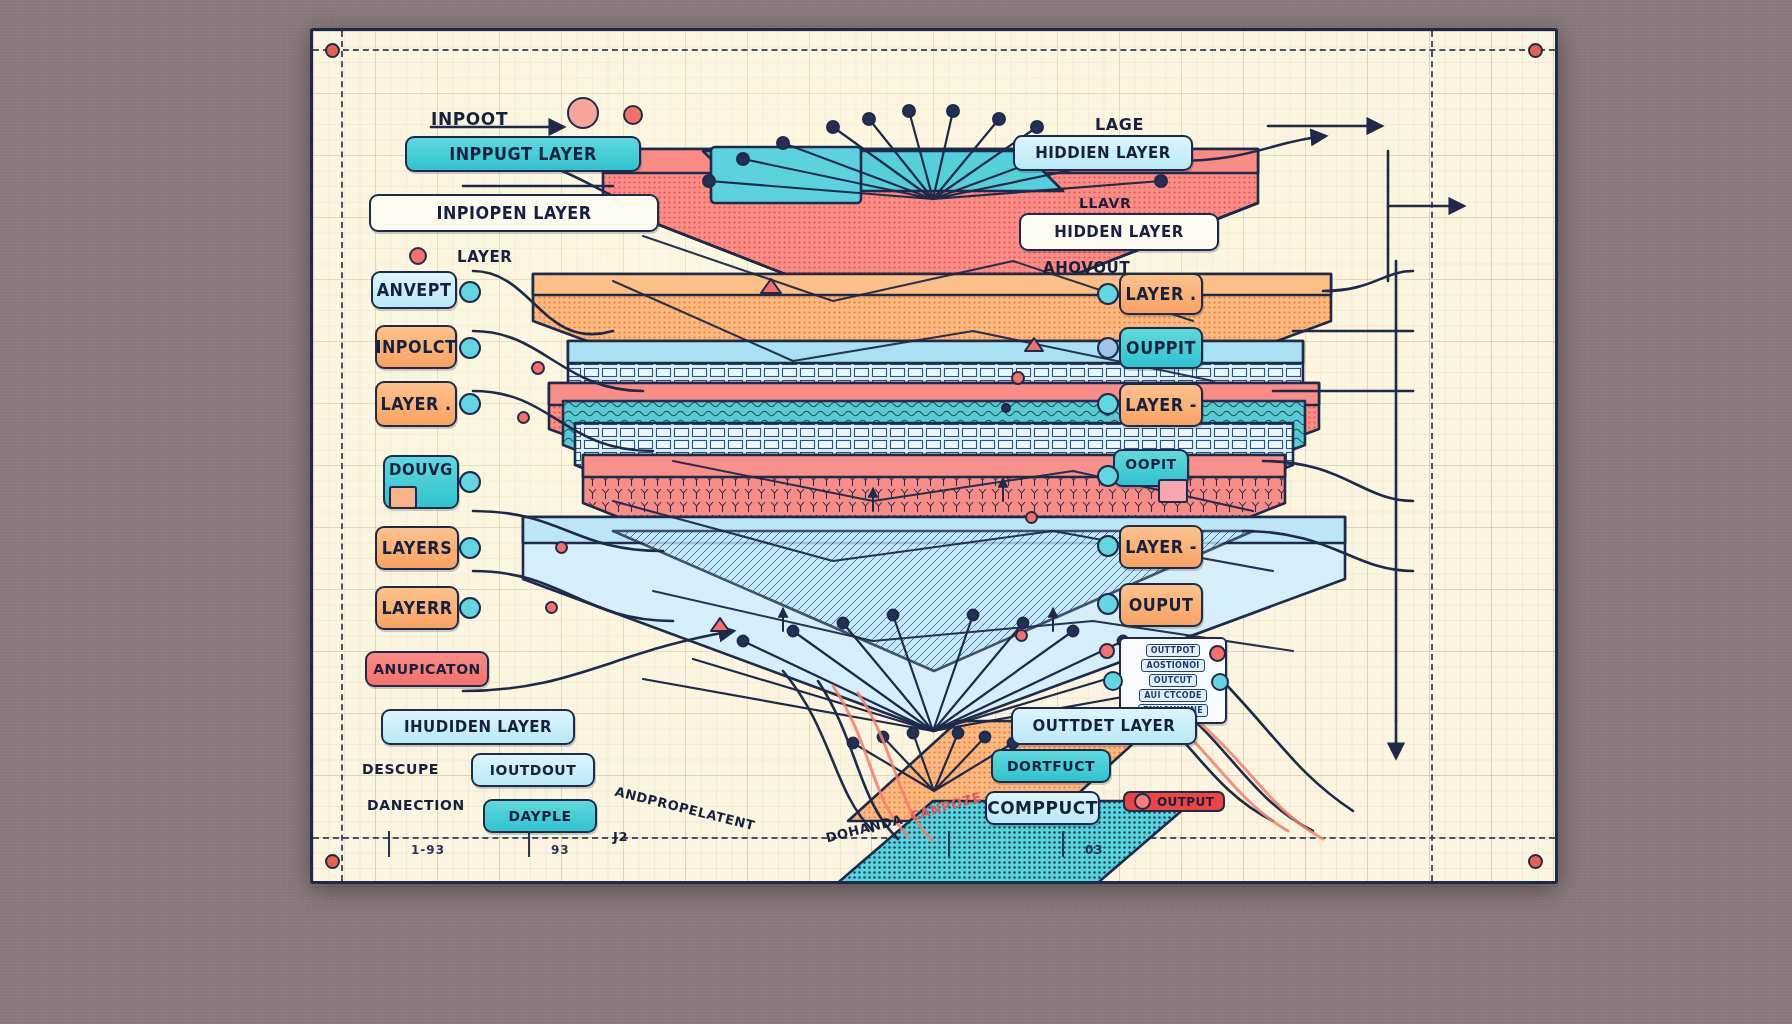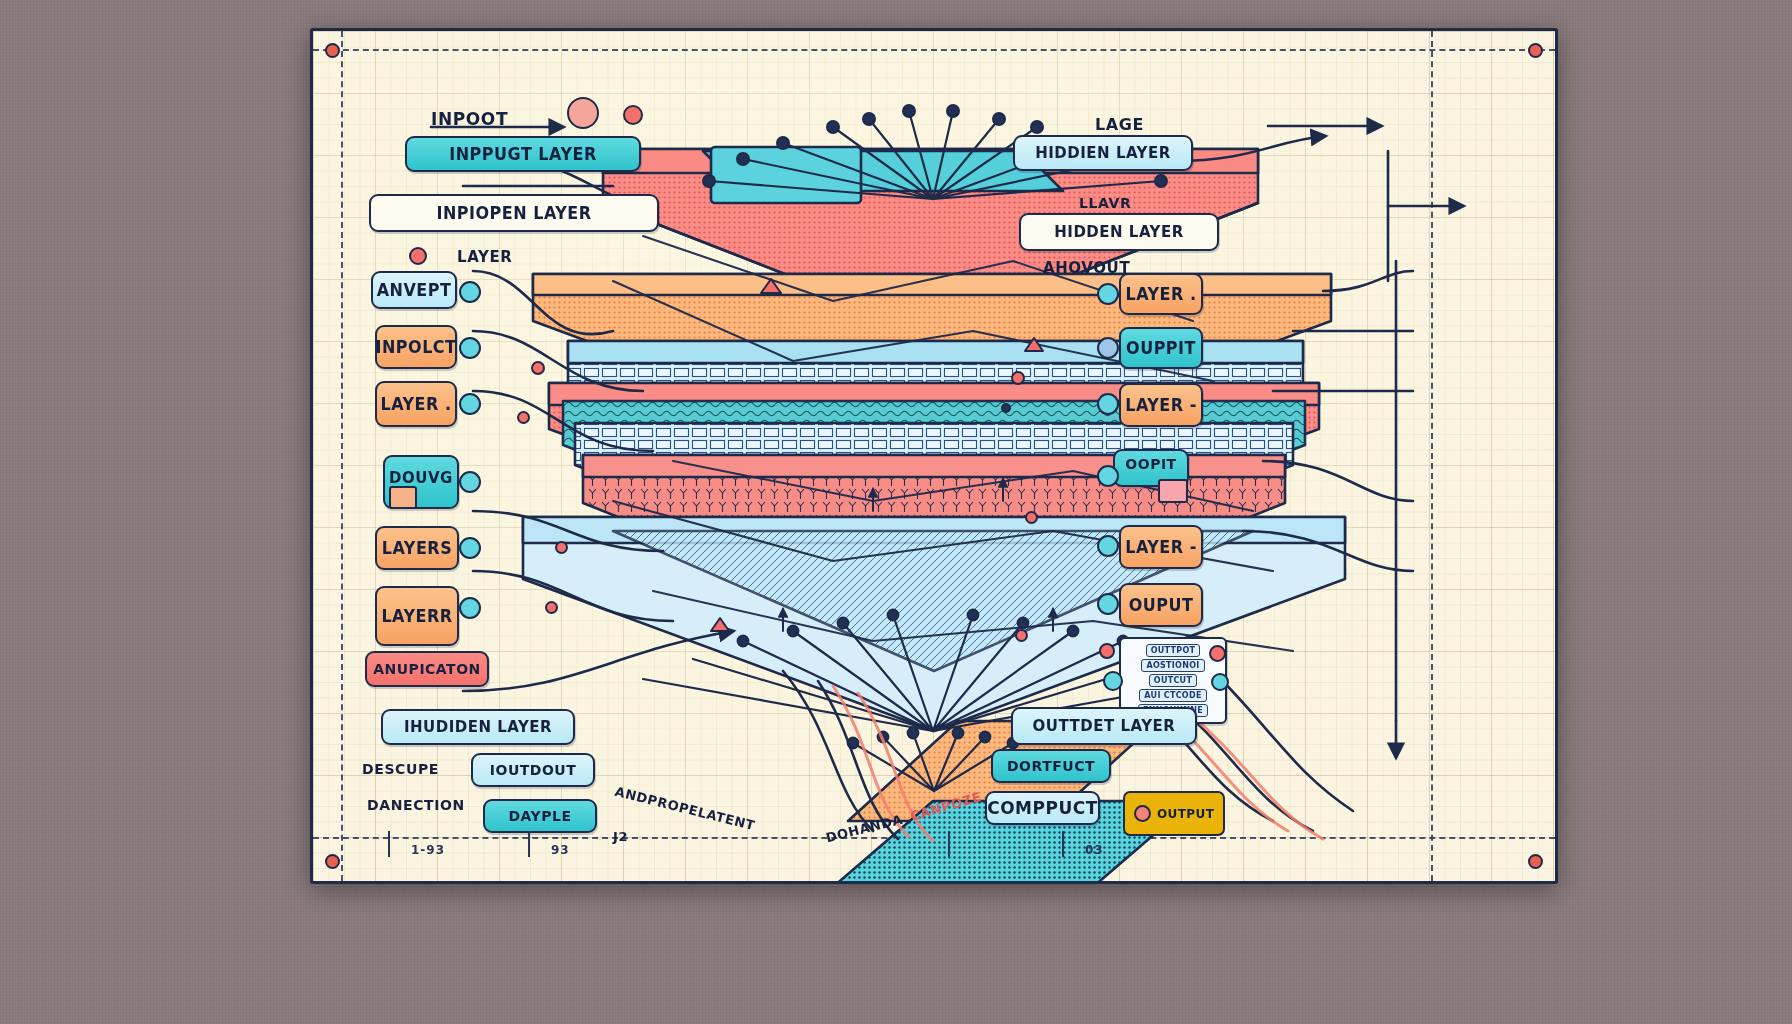--- a/index.html
+++ b/index.html
@@ -71,21 +71,21 @@
 
   
   .legendbox{position:absolute;border:2.4px solid #1e2a4a;border-radius:6px;
      background:#f7fbfe;box-shadow:1px 2px 0 rgba(30,42,74,.2);
      display:flex;flex-direction:column;gap:2px;padding:5px 6px;align-items:center;}
   .legendbox .lrow{background:#dff0fb;border:1.6px solid #27406e;border-radius:3px;
      font-size:8px;font-weight:700;color:#1c3a72;letter-spacing:.3px;
      padding:1px 4px;white-space:nowrap;text-align:center;}
 
   .badge{position:absolute;border:2.4px solid #1e2a4a;border-radius:7px;
-     background:#eab308;display:flex;align-items:center;gap:6px;padding:12px 9px;
+     background:#ef4444;display:flex;align-items:center;gap:6px;padding:0 9px;
      font-size:12px;font-weight:700;color:#16213f;letter-spacing:.4px;}
   .badge .bdot{width:13px;height:13px;border-radius:50%;background:#f4827a;border:2px solid #1e2a4a;}
 
   .tick-label{position:absolute;color:#2b3557;font-size:12px;font-weight:700;letter-spacing:1px;}
 </style>
 </head>
 <body>
 
 <div id="stage">
 
@@ -323,30 +323,30 @@
     </div>
 
     <div class="chip c-orange" style="left:62px;top:294px;width:82px;height:44px;font-size:16px">
       <span>INPOLCT</span>
     </div>
 
     <div class="chip c-orange" style="left:62px;top:350px;width:82px;height:46px;font-size:16px">
       <span>LAYER .</span>
     </div>
 
-    <div class="chip c-teal" style="left:70px;top:424px;width:76px;height:54px;font-size:15px;align-items:flex-start;padding-top:12px">
+    <div class="chip c-teal" style="left:70px;top:424px;width:76px;height:54px;font-size:15px;align-items:flex-start;padding-top:4px">
       <span>DOUVG</span>
     </div>
     <div style="position:absolute;left:76px;top:455px;width:24px;height:19px;background:#f8b287;border:2px solid #1e2a4a;border-radius:3px"></div>
 
     <div class="chip c-orange" style="left:62px;top:495px;width:84px;height:44px;font-size:16px">
       <span>LAYERS</span>
     </div>
 
-    <div class="chip c-orange" style="left:62px;top:555px;width:84px;height:60px;font-size:16px">
+    <div class="chip c-orange" style="left:62px;top:555px;width:84px;height:44px;font-size:16px">
       <span>LAYERR</span>
     </div>
 
     <div class="chip c-red" style="left:52px;top:620px;width:124px;height:36px;font-size:14px">
       <span>ANUPICATON</span>
     </div>
 
     <div class="chip c-ltblue" style="left:68px;top:678px;width:194px;height:36px;font-size:15px">
       <span>IHUDIDEN LAYER</span>
     </div>

